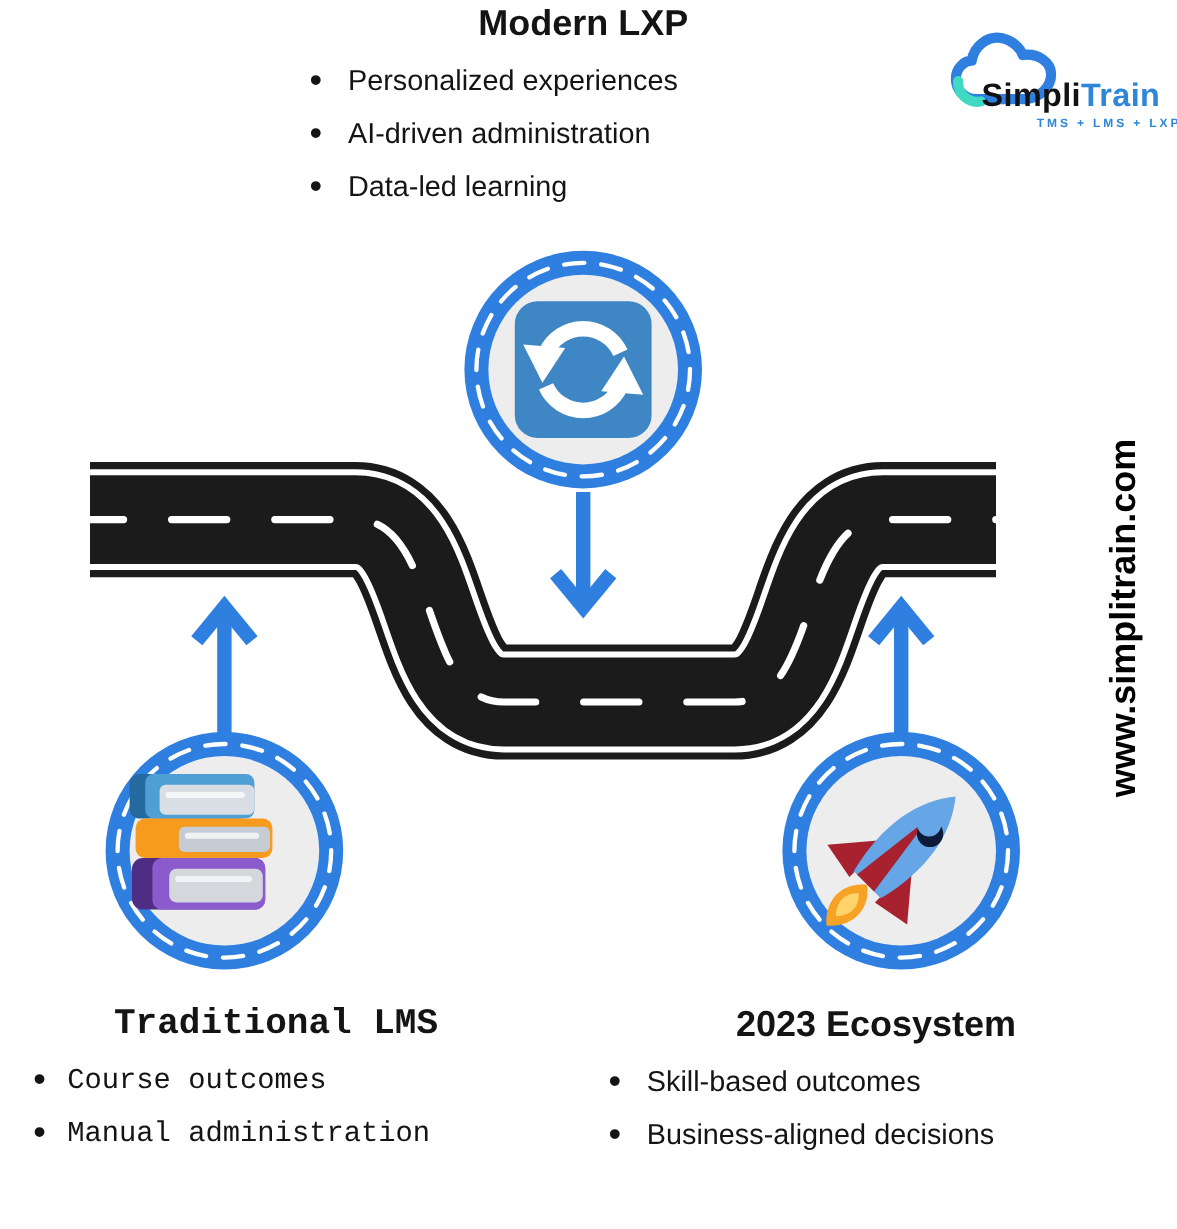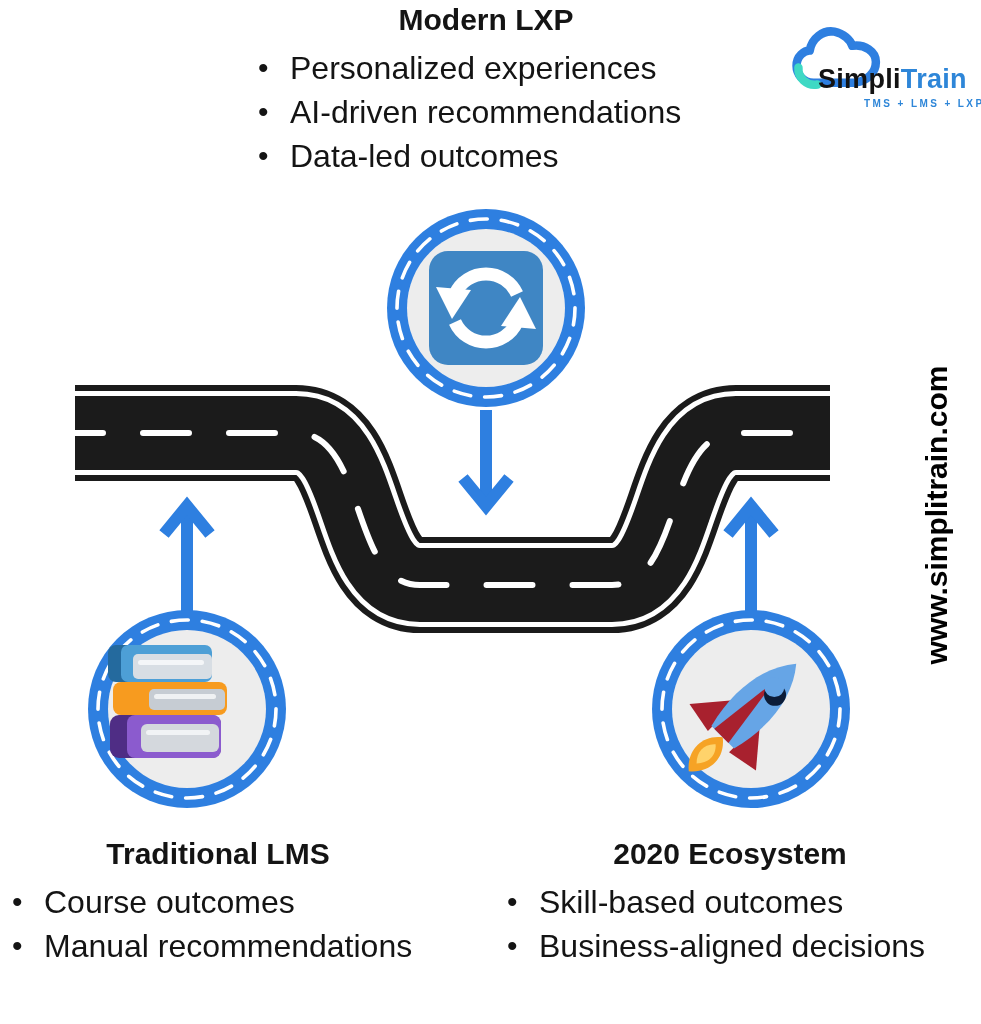--- a/index.html
+++ b/index.html
@@ -14,27 +14,27 @@
   html,body{margin:0;padding:0;background:#fff;}
   .canvas{
     position:relative;width:981px;height:1024px;background:#ffffff;overflow:hidden;
     font-family:"Liberation Sans",sans-serif;color:var(--text-black);
   }
   .art{position:absolute;left:0;top:0;}
 
   
   .tblock{position:absolute;}
   .block-title{font-size:30px;line-height:36px;font-weight:bold;text-align:center;}
-  ul.bullets{list-style:none;margin:8px 0 0 0;padding:0;font-size:32px;}
+  ul.bullets{list-style:none;margin:8px 0 0 0;padding:0;font-size:24px;}
   ul.bullets li{position:relative;padding-left:44px;line-height:44px;}
   ul.bullets li::before{
     content:"\2022";position:absolute;left:12px;top:0;font-size:30px;line-height:44px;
   }
   .top-block{left:246px;top:2px;width:480px;}
-  .bottom-left{left:0px;top:836px;width:436px;}
+  .bottom-left{left:12px;top:836px;width:436px;font-family:Liberation Mono, monospace;}
   .bottom-right{left:495px;top:836px;width:470px;}
 
   
   .watermark{
     position:absolute;left:937px;top:515px;white-space:nowrap;
     transform:translate(-50%,-50%) rotate(-90deg);
     font-size:30px;font-weight:bold;color:#000;
   }
 
   
@@ -129,44 +129,44 @@
         <circle cx="7" cy="-27" r="11" fill="#0c1c38"></circle>
         <circle cx="1" cy="-32" r="10" fill="#66a5e6"></circle>
       </g>
     </g>
   </svg>
 
   <div class="tblock top-block">
     <div class="block-title">Modern LXP</div>
     <ul class="bullets">
       <li>Personalized experiences</li>
-      <li>AI-driven recommendations</li>
-      <li>Data-led outcomes</li>
+      <li>AI-driven administration</li>
+      <li>Data-led learning</li>
     </ul>
   </div>
 
   <div class="logo">
     <svg class="cloud" width="96" height="68" viewBox="0 0 100 72">
       <path d="M 22,60 C 10,60 4,50 4,42 C 4,32 12,26 18,26 C 20,13 32,4 44,6 C 54,8 61,15 63,21 C 76,19 88,27 88,38 C 88,49 79,58 66,60 Z" fill="#ffffff" stroke="var(--accent-blue)" stroke-width="9" stroke-linejoin="round"></path>
       <path d="M 6,44 A 17 17 0 0 0 26,62" fill="none" stroke="var(--logo-teal)" stroke-width="9" stroke-linecap="round"></path>
     </svg>
     <div class="brand"><span class="b1">Simpli</span><span class="b2">Train</span></div>
     <div class="tagline">TMS + LMS + LXP</div>
   </div>
 
   <div class="tblock bottom-left">
     <div class="block-title">Traditional LMS</div>
     <ul class="bullets">
       <li>Course outcomes</li>
-      <li>Manual recommendations</li>
+      <li>Manual administration</li>
     </ul>
   </div>
 
   <div class="tblock bottom-right">
-    <div class="block-title">2020 Ecosystem</div>
+    <div class="block-title">2023 Ecosystem</div>
     <ul class="bullets">
       <li>Skill-based outcomes</li>
       <li>Business-aligned decisions</li>
     </ul>
   </div>
 
   <div class="watermark">www.simplitrain.com</div>
 
 </div>
 

